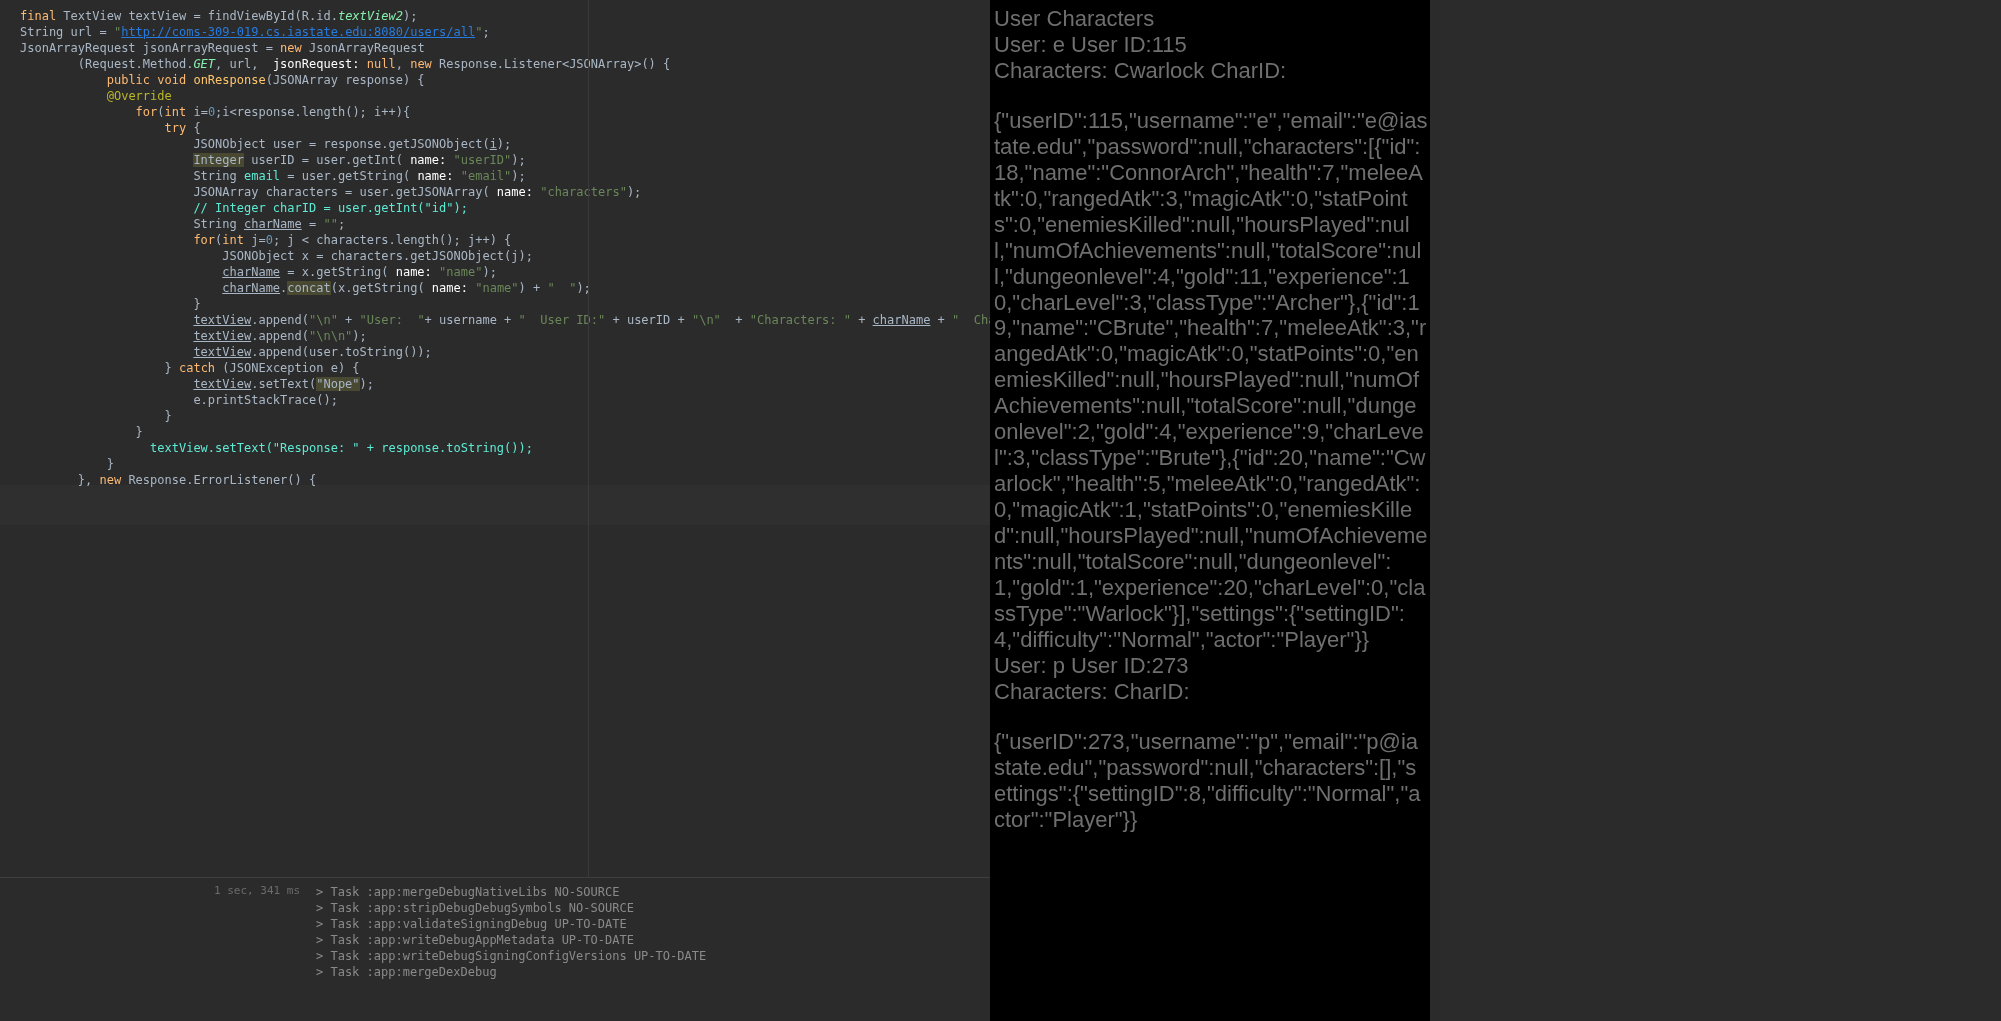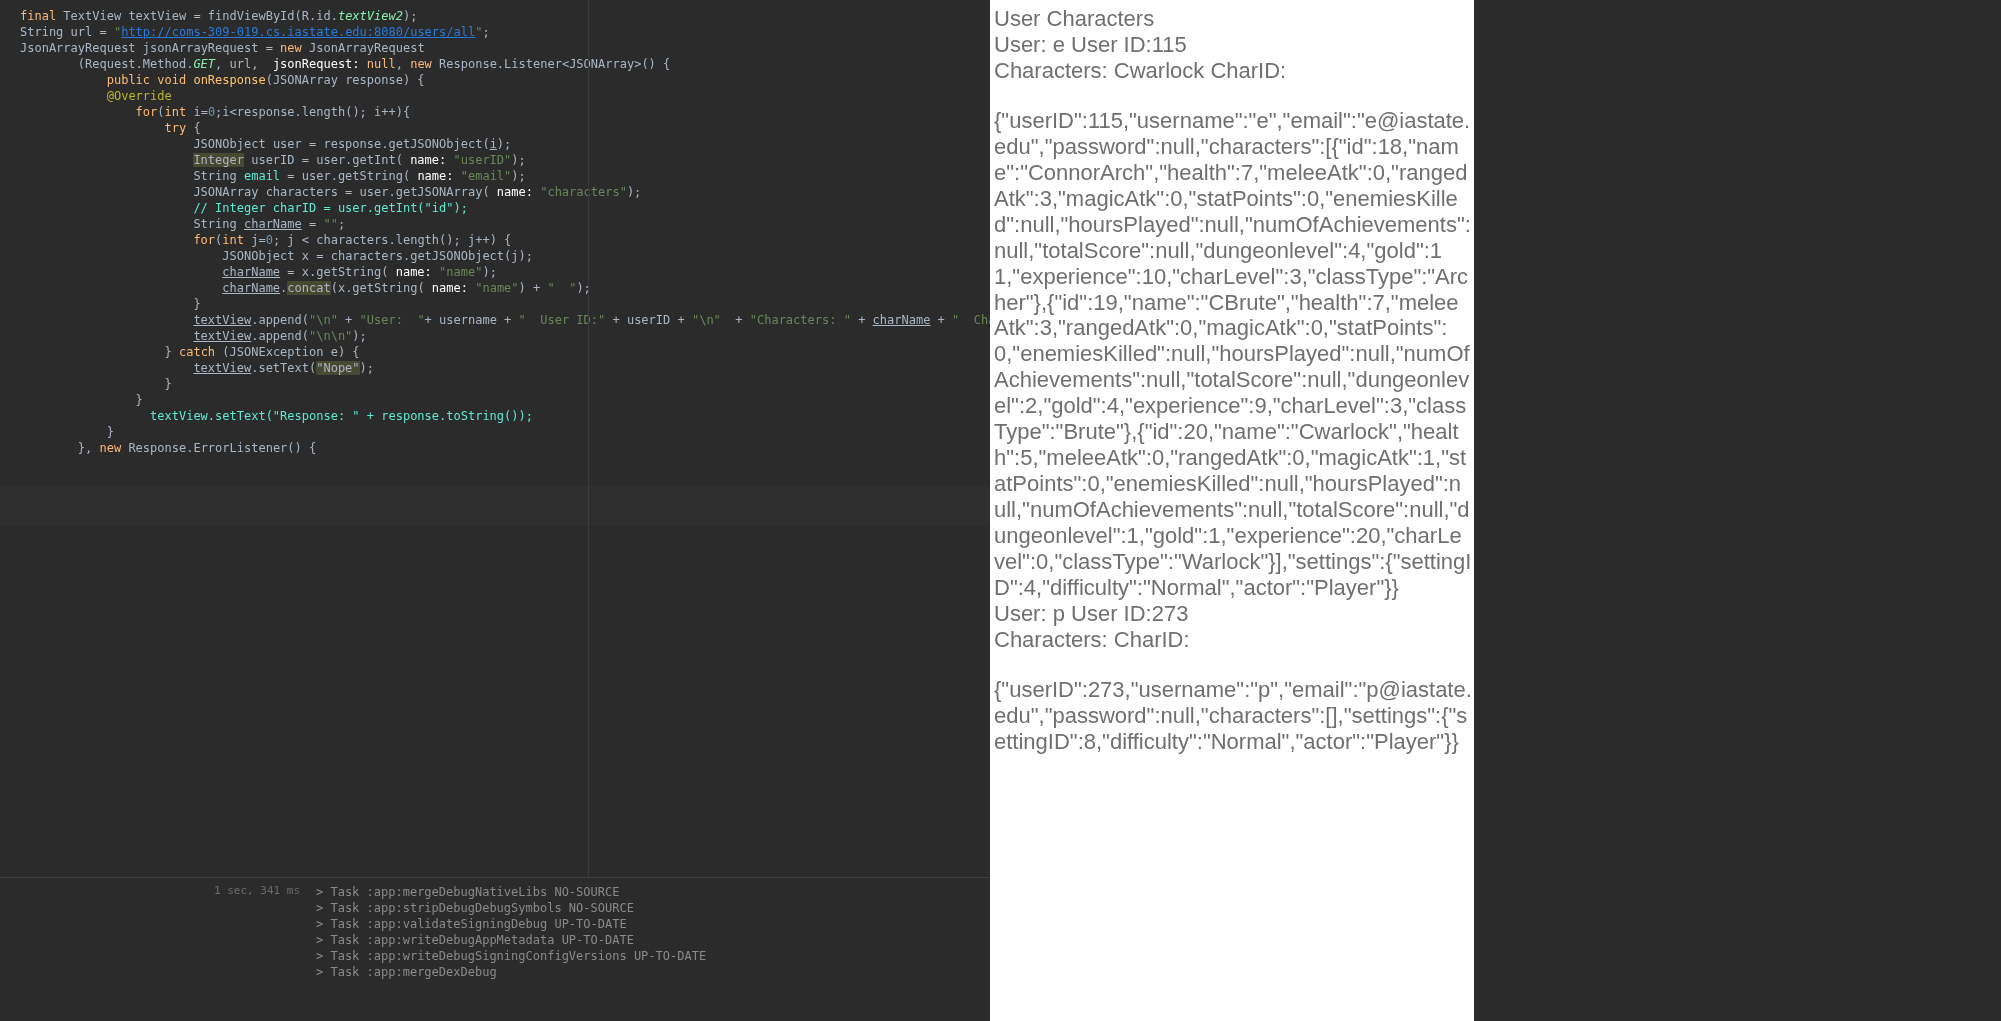--- a/index.html
+++ b/index.html
@@ -77,23 +77,23 @@
     flex: 1;
     padding: 6px 0 0 6px;
   }
   .build-lines .bline {
     color: #8a8a8a;
     line-height: 16px;
     font-size: 12px;
     white-space: pre;
   }
   .device-panel {
-    width: 484px;
+    width: 440px;
     height: 100%;
-    background: #ffffff;
+    background: #000000;
     color: #6f6f6f;
     font-family: Arial, sans-serif;
     font-size: 22px;
     padding: 6px 2px 0 4px;
     line-height: 1.18;
     overflow: hidden;
   }
 </style>
 </head>
 <body>
@@ -123,23 +123,25 @@
         <div class="code-line">                        <span class="kw">for</span>(<span class="kw">int </span>j=<span class="num">0</span>; j &lt; characters.length(); j++) {</div>
         <div class="code-line">                            <span class="type">JSONObject </span>x = characters.getJSONObject(j);</div>
         <div class="code-line">                            <span class="underline">charName</span> = x.getString( <span class="param">name: </span><span class="str">"name"</span>);</div>
         <div class="code-line">                            <span class="underline">charName</span>.<span class="warn">concat</span>(x.getString( <span class="param">name: </span><span class="str">"name"</span>) + <span class="str">"  "</span>);</div>
         <div class="code-line"></div>
         <div class="code-line">                        }</div>
         <div class="code-line"></div>
         <div class="code-line"></div>
         <div class="code-line">                        <span class="underline">textView</span>.append(<span class="str">"\n"</span> + <span class="str">"User:  "</span>+ username + <span class="str">"  User ID:"</span> + userID + <span class="str">"\n"</span>  + <span class="str">"Characters: "</span> + <span class="underline">charName</span> + <span class="str">"  CharID: "</span>);</div>
         <div class="code-line">                        <span class="underline">textView</span>.append(<span class="str">"\n\n"</span>);</div>
+        <div class="code-line">                        <span class="underline">textView</span>.append(user.toString());</div>
         <div class="code-line"></div>
         <div class="code-line">                    } <span class="kw">catch </span>(JSONException e) {</div>
         <div class="code-line">                        <span class="underline">textView</span>.setText(<span class="warn">"Nope"</span>);</div>
+        <div class="code-line">                        e.printStackTrace();</div>
         <div class="code-line">                    }</div>
         <div class="code-line"></div>
         <div class="code-line">                }</div>
         <div class="code-line">                <span class="comment">  textView.setText("Response: " + response.toString());</span></div>
         <div class="code-line">            }</div>
         <div class="code-line">        }, <span class="kw">new </span><span class="type">Response.ErrorListener</span>() {</div>
       </div>
   </div>
   <div class="build-output">
     <div class="build-gutter">1 sec, 341 ms</div>

